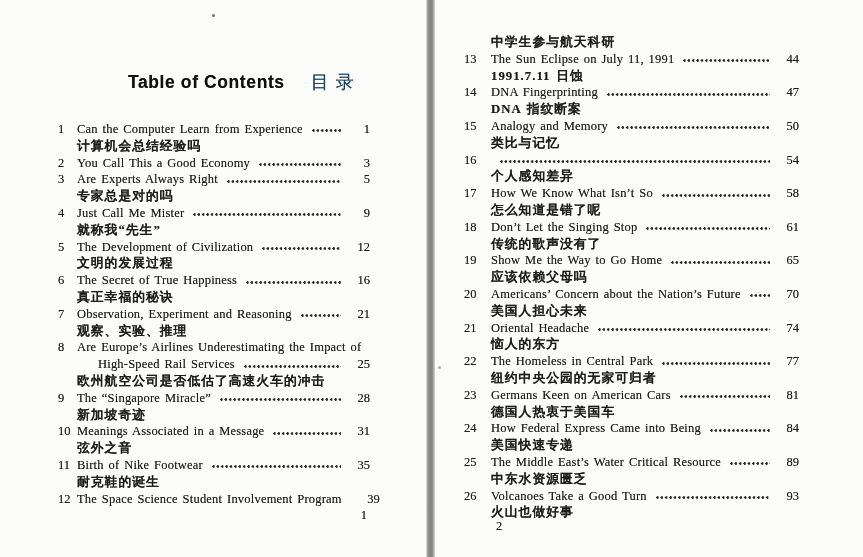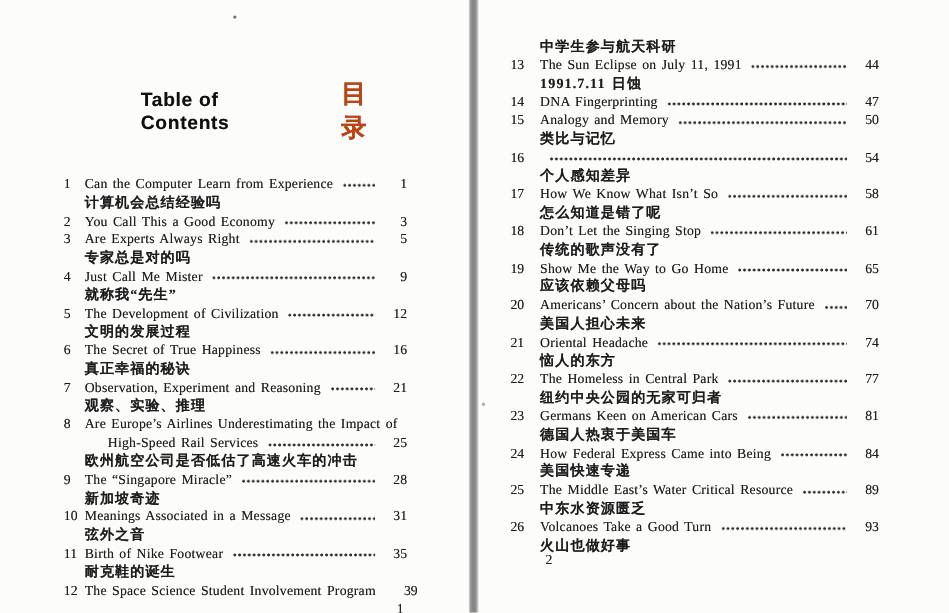--- a/index.html
+++ b/index.html
@@ -21,21 +21,21 @@
   .page-left  { left:0;     width:426px; padding:0 56px 0 58px; }
   .page-right { left:435px; width:428px; padding:0 64px 0 29px; }
 
   .toc-header {
     margin:70px 0 0 70px;
     display:flex; align-items:center; gap:26px;
     font-family:"Liberation Sans", sans-serif;
     text-shadow:0 0 .5px rgba(20,20,20,.6);
   }
   .hdr-en { font-size:17.5px; font-weight:700; letter-spacing:.6px; color:#101010; }
-  .hdr-zh { font-size:23px;  font-weight:700; letter-spacing:7px;  color:#c2410c; }
+  .hdr-zh { font-size:18px;  font-weight:400; letter-spacing:7px;  color:#0c4a6e; }
 
   .page-left  .toc-list { margin-top:27px; }
   .page-right .toc-list { margin-top:34px; }
 
   .line {
     display:flex; align-items:baseline;
     height:16.8px; line-height:16.8px;
     font-size:12.5px; white-space:nowrap;
     text-shadow:0 0 .45px rgba(25,25,25,.55);
   }
@@ -239,20 +239,24 @@
             <span class="title zh">1991.7.11 日蚀</span>
           </div>
         </div>
         <div>
           <div class="line en-line">
             <span class="num">14</span>
             <span class="title">DNA Fingerprinting</span>
             <span class="leader"></span>
             <span class="pageno">47</span>
           </div>
+          <div class="line zh-line">
+            <span class="num"></span>
+            <span class="title zh">DNA 指纹断案</span>
+          </div>
         </div>
         <div>
           <div class="line en-line">
             <span class="num">15</span>
             <span class="title">Analogy and Memory</span>
             <span class="leader"></span>
             <span class="pageno">50</span>
           </div>
           <div class="line zh-line">
             <span class="num"></span>

